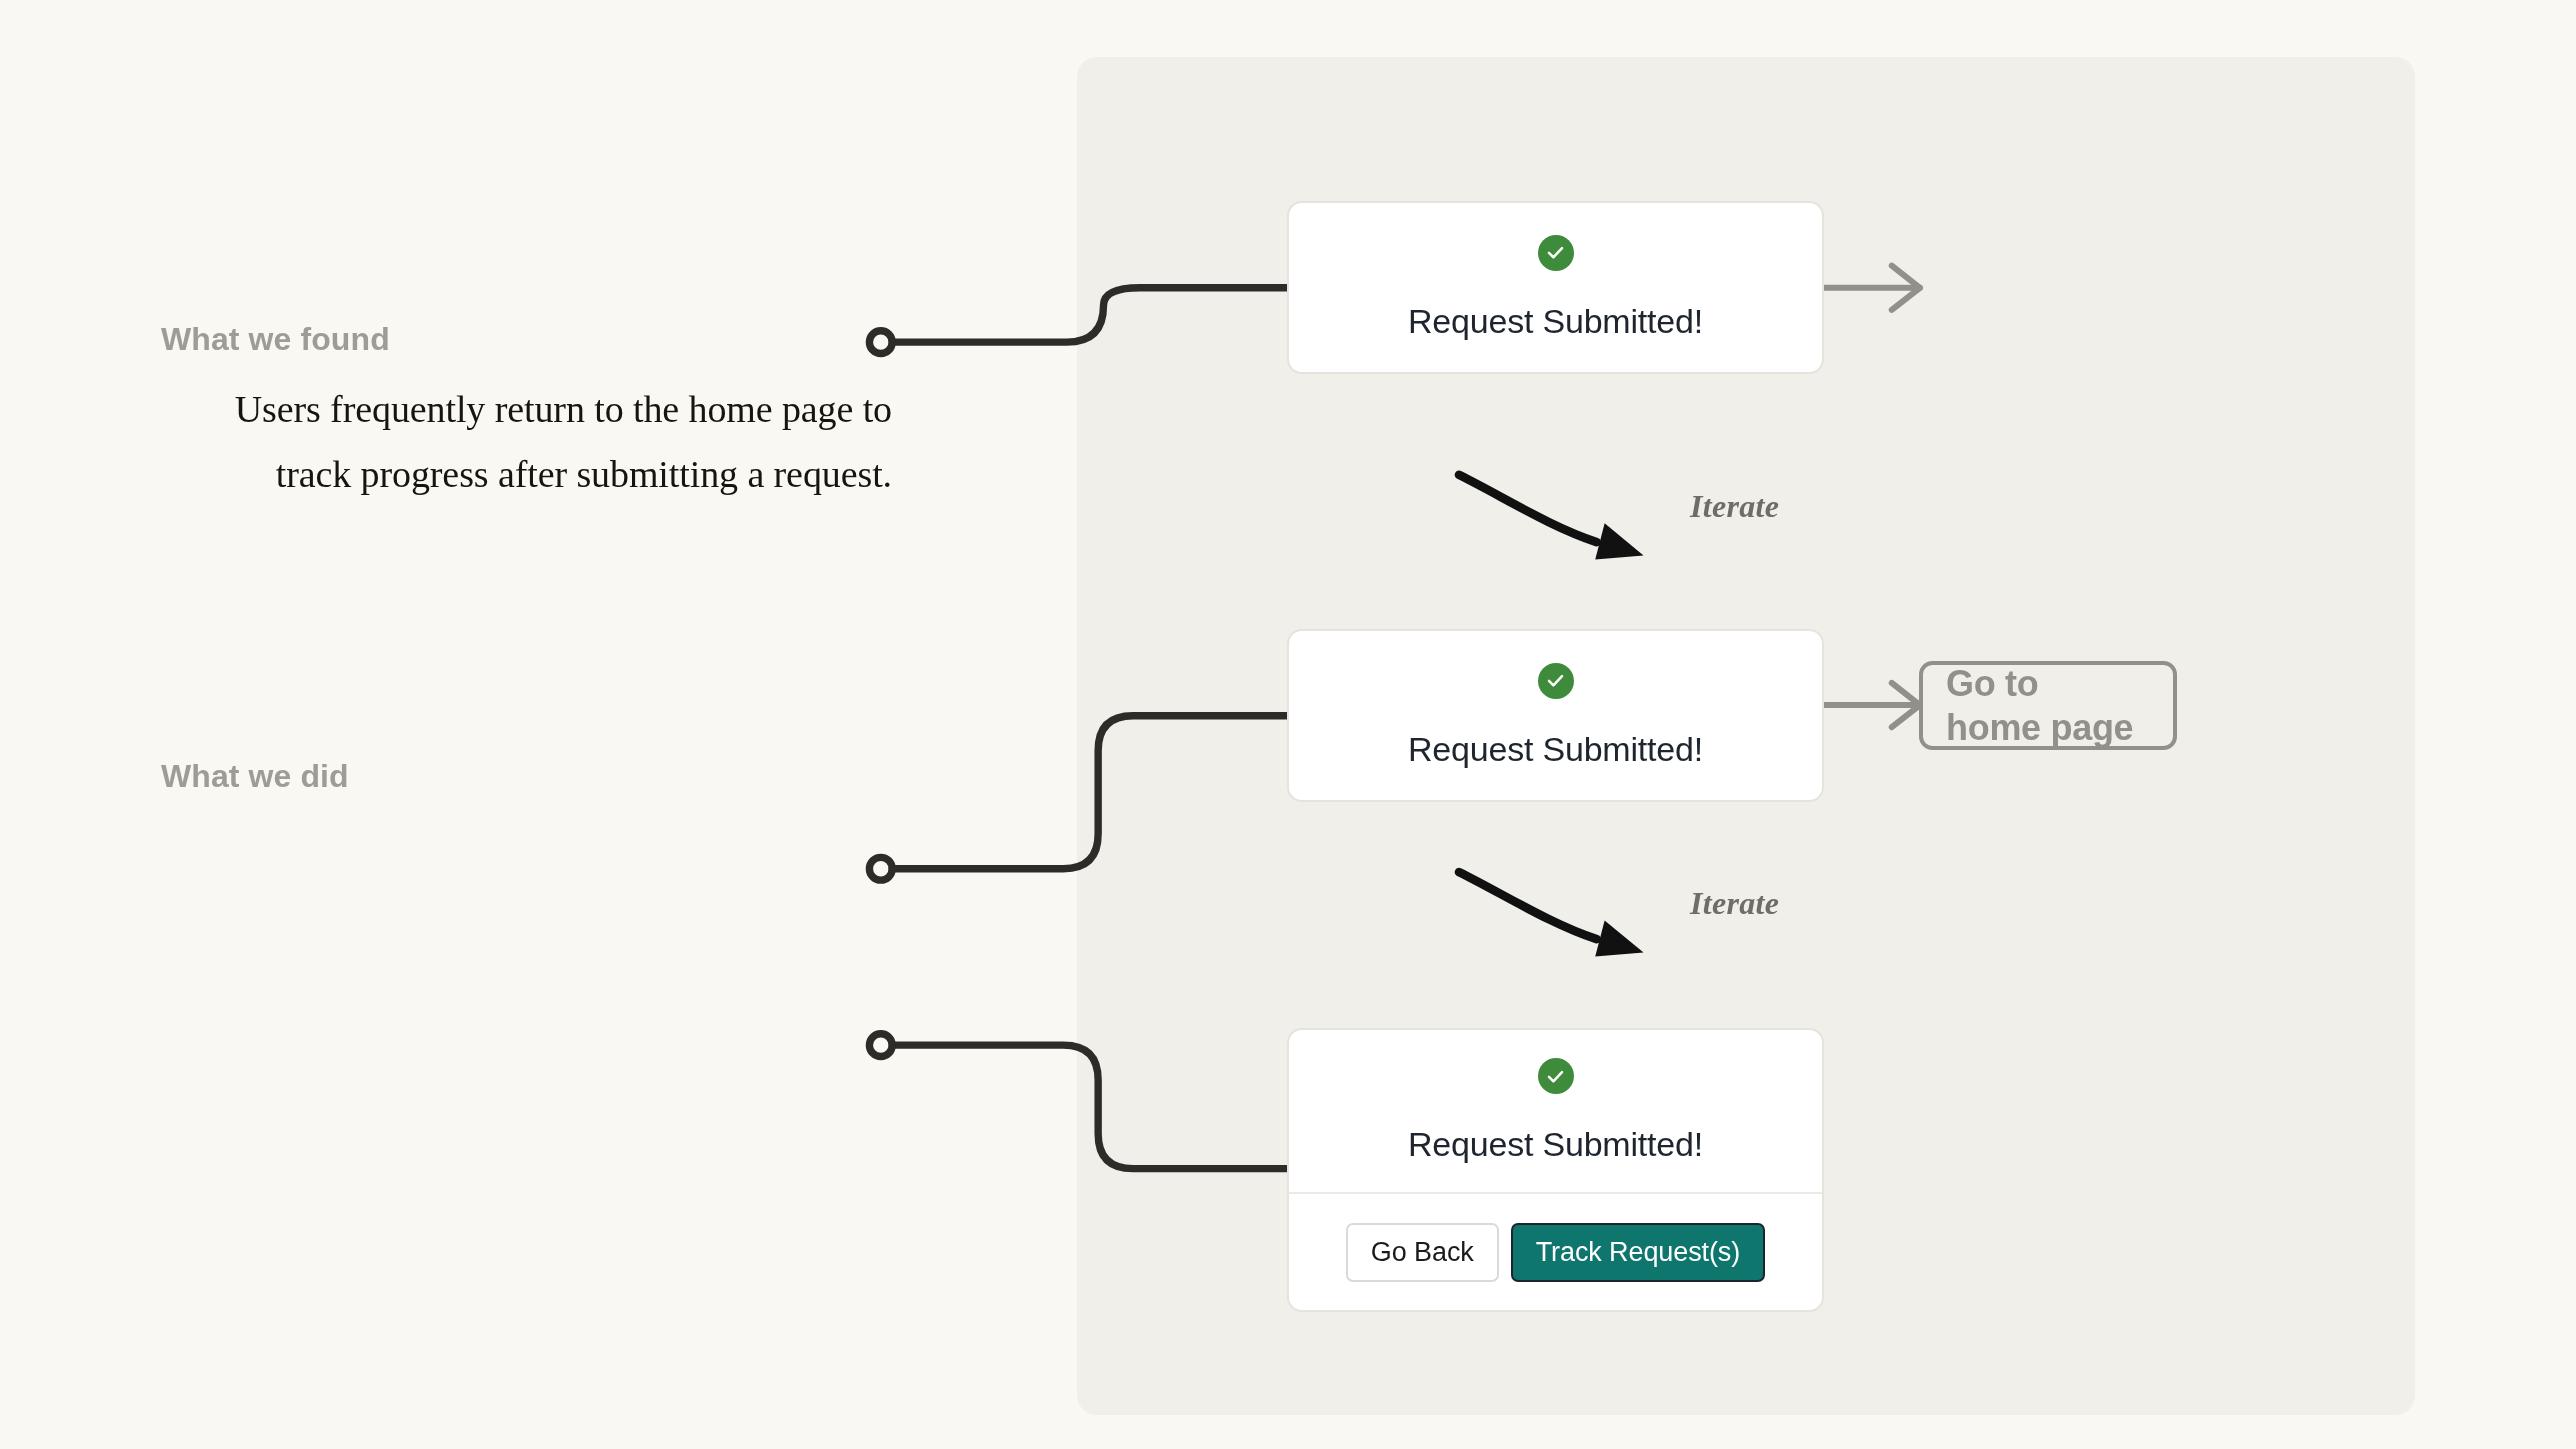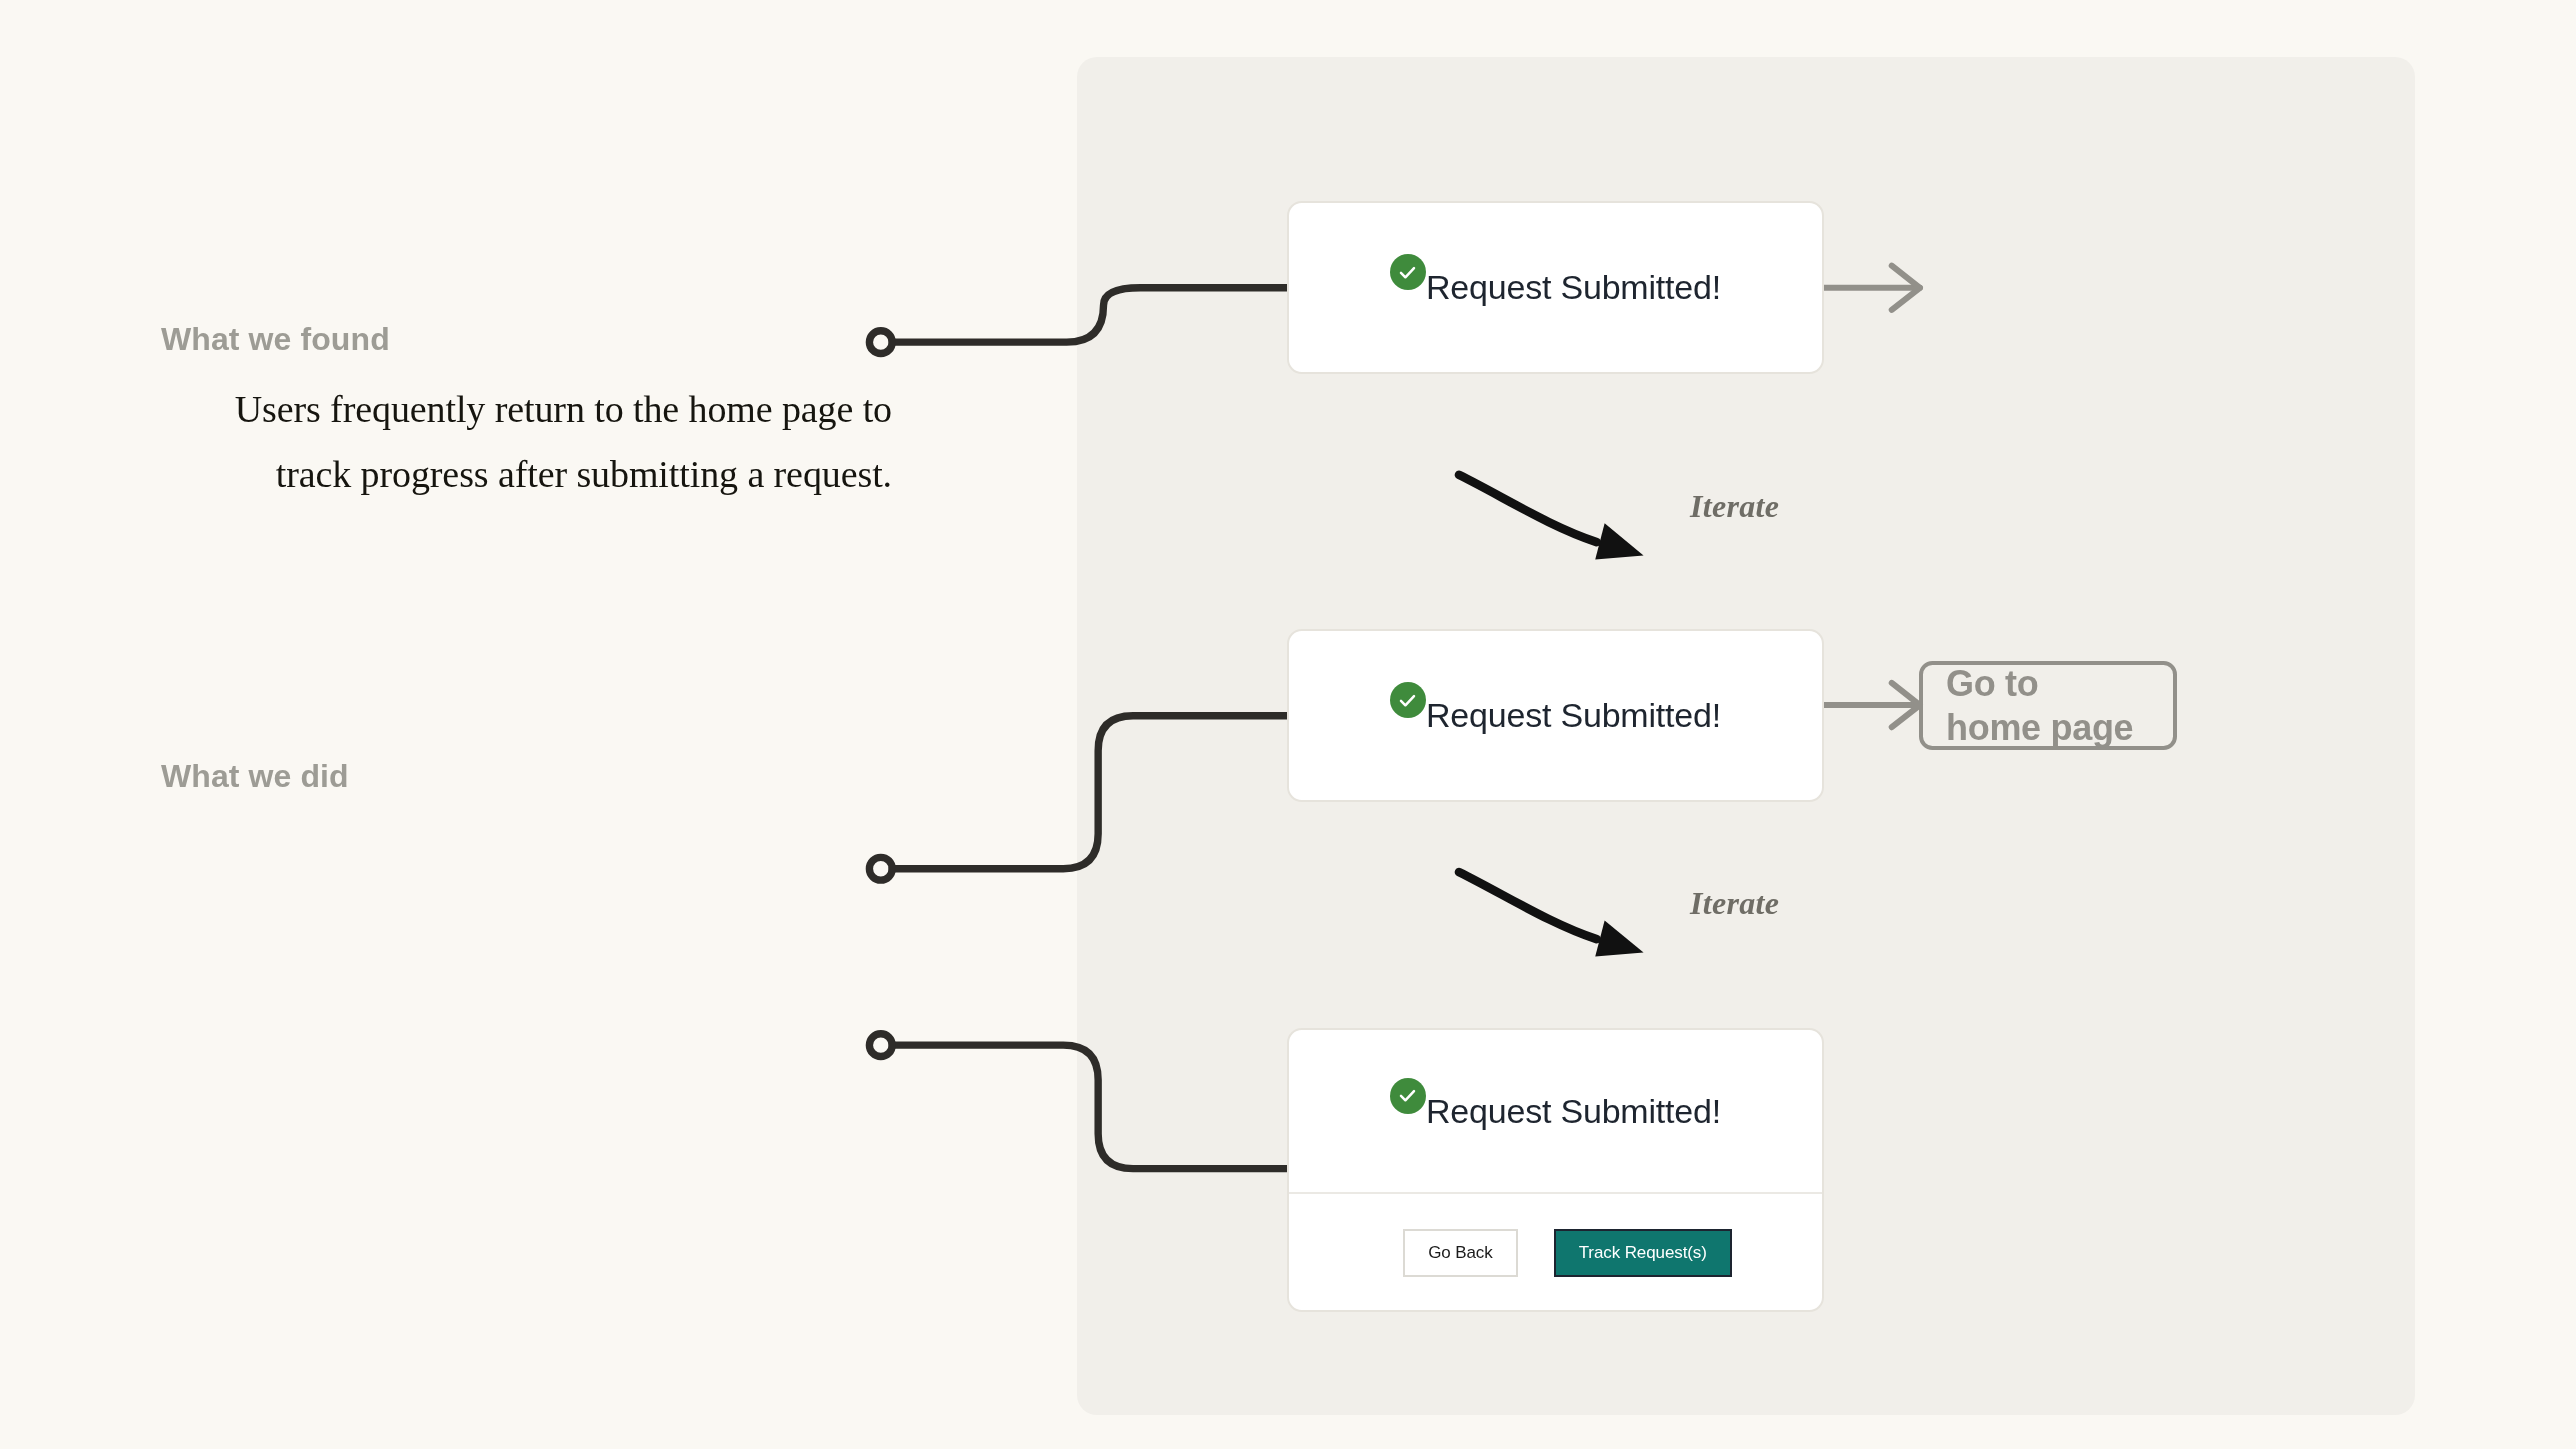--- a/index.html
+++ b/index.html
@@ -82,21 +82,21 @@
   .flow-card {
     position: absolute;
     background: #ffffff;
     border: 2px solid #e6e3dc;
     border-radius: 14.8px;
     box-sizing: border-box;
   }
 
   .card-body {
     display: flex;
-    flex-direction: row;
+    flex-direction: column;
     align-items: center;
     justify-content: center;
   }
 
   .check-badge {
     width: 36px;
     height: 36px;
     border-radius: 50%;
     background: #3f8b3c;
     display: flex;
@@ -136,29 +136,28 @@
   .card-actions {
     display: flex;
     align-items: center;
     justify-content: center;
     gap: 12px;
     height: 117px;
   }
 
   .btn {
     font-family: "Liberation Sans", sans-serif;
-    font-size: 17px;
+    font-size: 27px;
     font-weight: 400;
-    border-radius: 0;
+    border-radius: 7px;
     padding: 12px 23px;
     box-sizing: border-box;
     white-space: nowrap;
     cursor: pointer;
     letter-spacing: -0.1px;
-    margin-left: 24px;
   }
 
   .btn-secondary {
     background: #ffffff;
     color: #1b1b1b;
     border: 2px solid #dcdad4;
   }
 
   .btn-primary {
     background: #0f766e;

